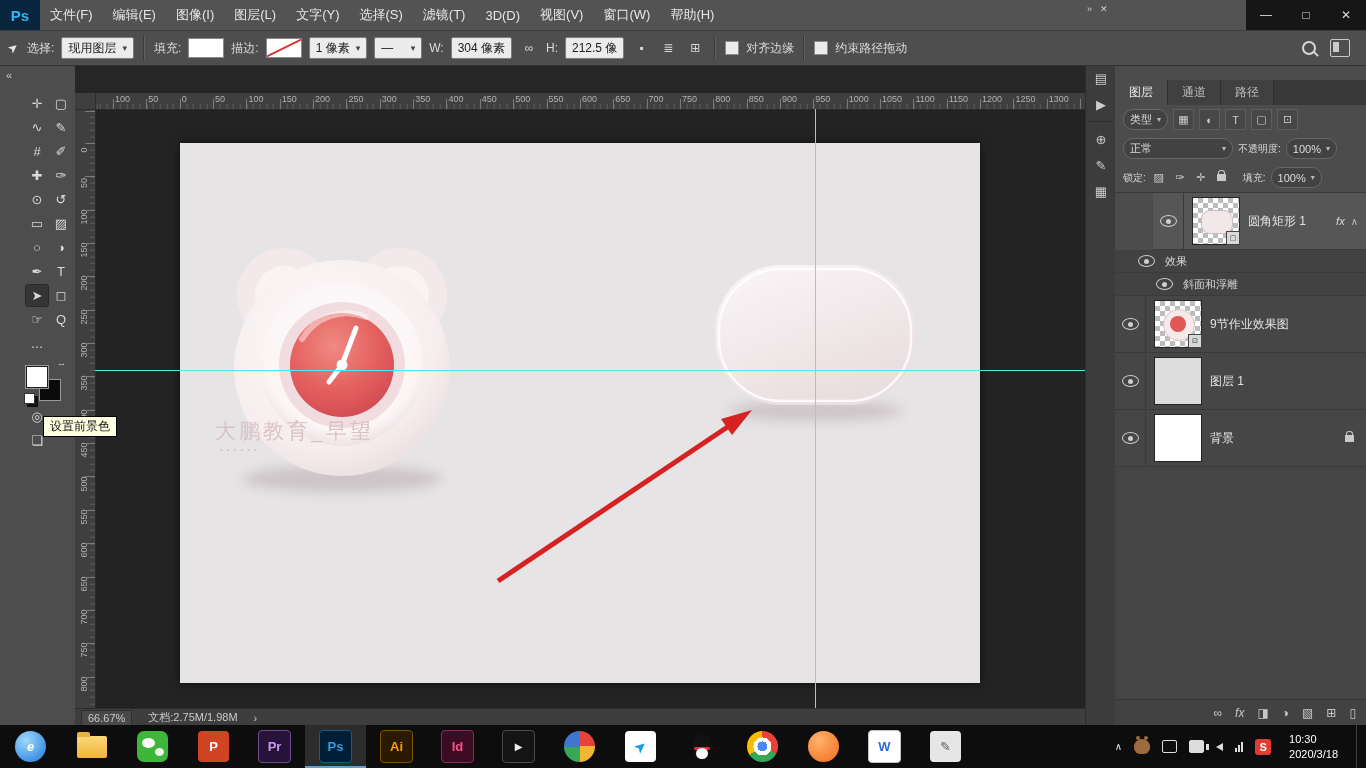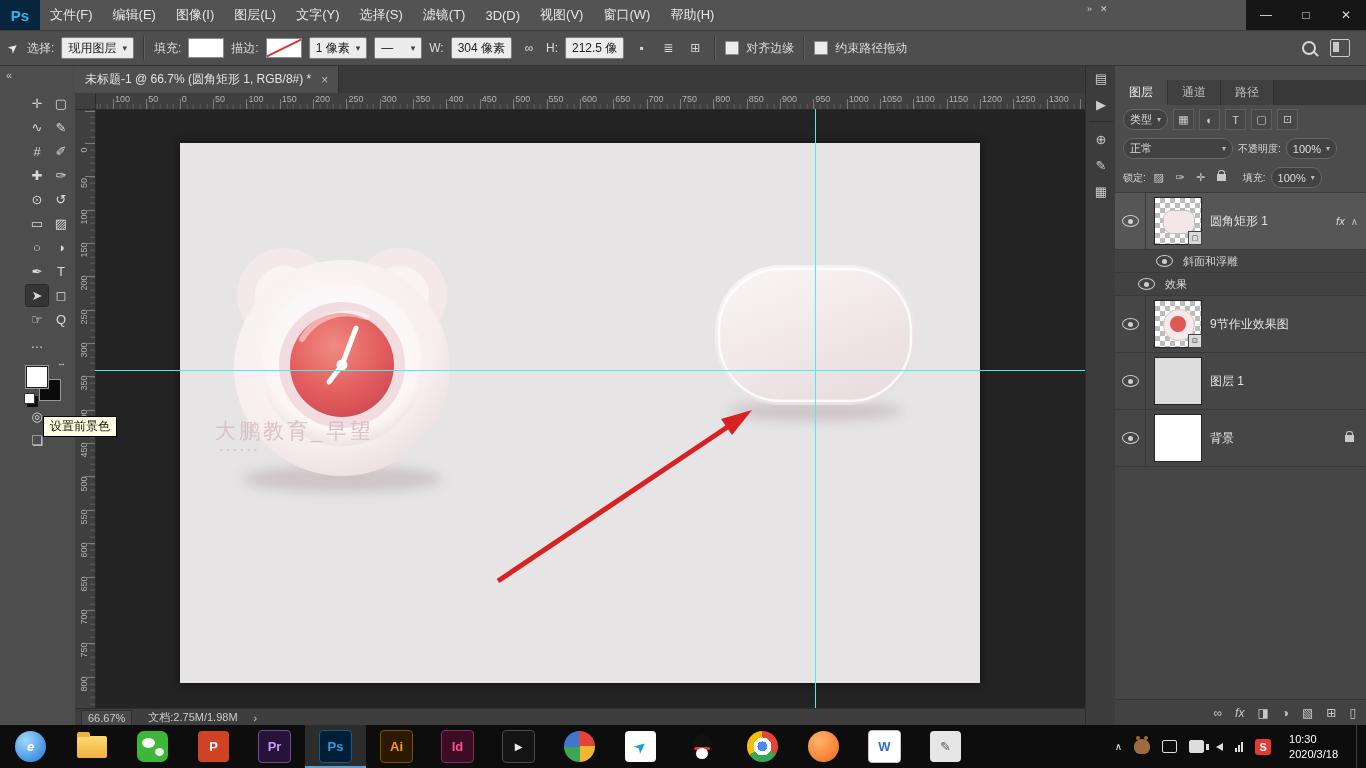--- a/index.html
+++ b/index.html
@@ -93,21 +93,21 @@
   .prow{display:flex;align-items:center;gap:5px;padding:4px 8px;}
   .sel-field{display:flex;align-items:center;gap:5px;background:#424242;border:1px solid #676767;border-radius:10px;
              height:19px;padding:0 6px;font-size:11px;color:#ddd;}
   .sel-field .dd{font-size:8px;color:#bbb;}
   .f-icon{width:19px;height:19px;border:1px solid #5e5e5e;background:#474747;display:flex;align-items:center;
           justify-content:center;font-size:11px;color:#ccc;}
   .lk-icon{width:16px;height:16px;display:flex;align-items:center;justify-content:center;font-size:11px;color:#ccc;}
   .plabel{font-size:10px;color:#d6d6d6;}
   .layer-list{border-top:1px solid #3a3a3a;}
   .layer-row{display:flex;align-items:center;background:#464646;border-bottom:1px solid #3a3a3a;height:56px;}
-  .layer-row.sel{background:#565656;}
+  .layer-row.sel{background:#565656;margin-left:38px;}
   .fx-row{display:flex;align-items:center;background:#424242;border-bottom:1px solid #3a3a3a;height:22px;}
   .eye-col{width:30px;display:flex;align-items:center;justify-content:center;align-self:stretch;border-right:1px solid #3a3a3a;}
   .eye{width:15px;height:10px;border:1px solid #cfcfcf;border-radius:50%;position:relative;display:inline-block;}
   .eye::after{content:"";position:absolute;left:50%;top:50%;width:5px;height:5px;margin:-2.5px 0 0 -2.5px;background:#cfcfcf;border-radius:50%;}
   .thumb{width:46px;height:46px;margin:0 8px;border:1px solid #252525;position:relative;flex:none;}
   .checker{background-color:#fff;
      background-image:linear-gradient(45deg,#bcbcbc 25%,transparent 25%,transparent 75%,#bcbcbc 75%),
                       linear-gradient(45deg,#bcbcbc 25%,transparent 25%,transparent 75%,#bcbcbc 75%);
      background-size:10px 10px;background-position:0 0,5px 5px;}
   .thumb-shape{position:absolute;left:8px;top:12px;width:30px;height:22px;border-radius:9px;background:#f2e8ea;border:1px solid #cbbcbe;}
@@ -240,26 +240,20 @@
     <span class="ob-label">对齐边缘</span>
     <div class="vsep"></div>
     <span class="checkbox"></span>
     <span class="ob-label">约束路径拖动</span>
     <span style="margin-left:auto;display:flex;align-items:center;gap:14px;margin-right:16px;">
       <span class="mag"></span>
       <span class="ws-icon"></span>
     </span>
   </div>
 
-  <div class="tabbar">
-    <div class="doc-tab">
-      <span>未标题-1 @ 66.7% (圆角矩形 1, RGB/8#) *</span>
-      <span class="tab-close">×</span>
-    </div>
-  </div>
 
   <div class="left-dock">
     <span class="collapse-btn">«</span>
     <div class="tools">
       <div class="tool-row">
         <span class="tool">✛</span>
         <span class="tool">▢</span>
       </div>
       <div class="tool-row">
         <span class="tool">∿</span>
@@ -504,32 +498,32 @@
           </div>
         <div class="thumb checker">
           <span class="thumb-shape"></span>
           <span class="thumb-badge">▢</span>
         </div>
         <div class="layer-name">圆角矩形 1</div>
         <span class="fx-badge">fx</span>
         <span class="fx-caret">∧</span>
       </div>
 
+      <div class="fx-row" style="padding-left:18px;">
+        <div class="eye-col" style="border-right:none;width:26px;">
+            <span class="eye"></span>
+          </div>
+        <span class="fx-name">效果</span>
+      </div>
+
       <div class="fx-row" style="padding-left:36px;">
         <div class="eye-col" style="border-right:none;width:26px;">
             <span class="eye"></span>
           </div>
         <span class="fx-name">斜面和浮雕</span>
-      </div>
-
-      <div class="fx-row" style="padding-left:18px;">
-        <div class="eye-col" style="border-right:none;width:26px;">
-            <span class="eye"></span>
-          </div>
-        <span class="fx-name">效果</span>
       </div>
 
       <div class="layer-row">
         <div class="eye-col">
             <span class="eye"></span>
           </div>
         <div class="thumb checker">
           <span class="thumb-clock-outer"></span>
           <span class="thumb-clock-inner"></span>
           <span class="thumb-badge">⊡</span>

